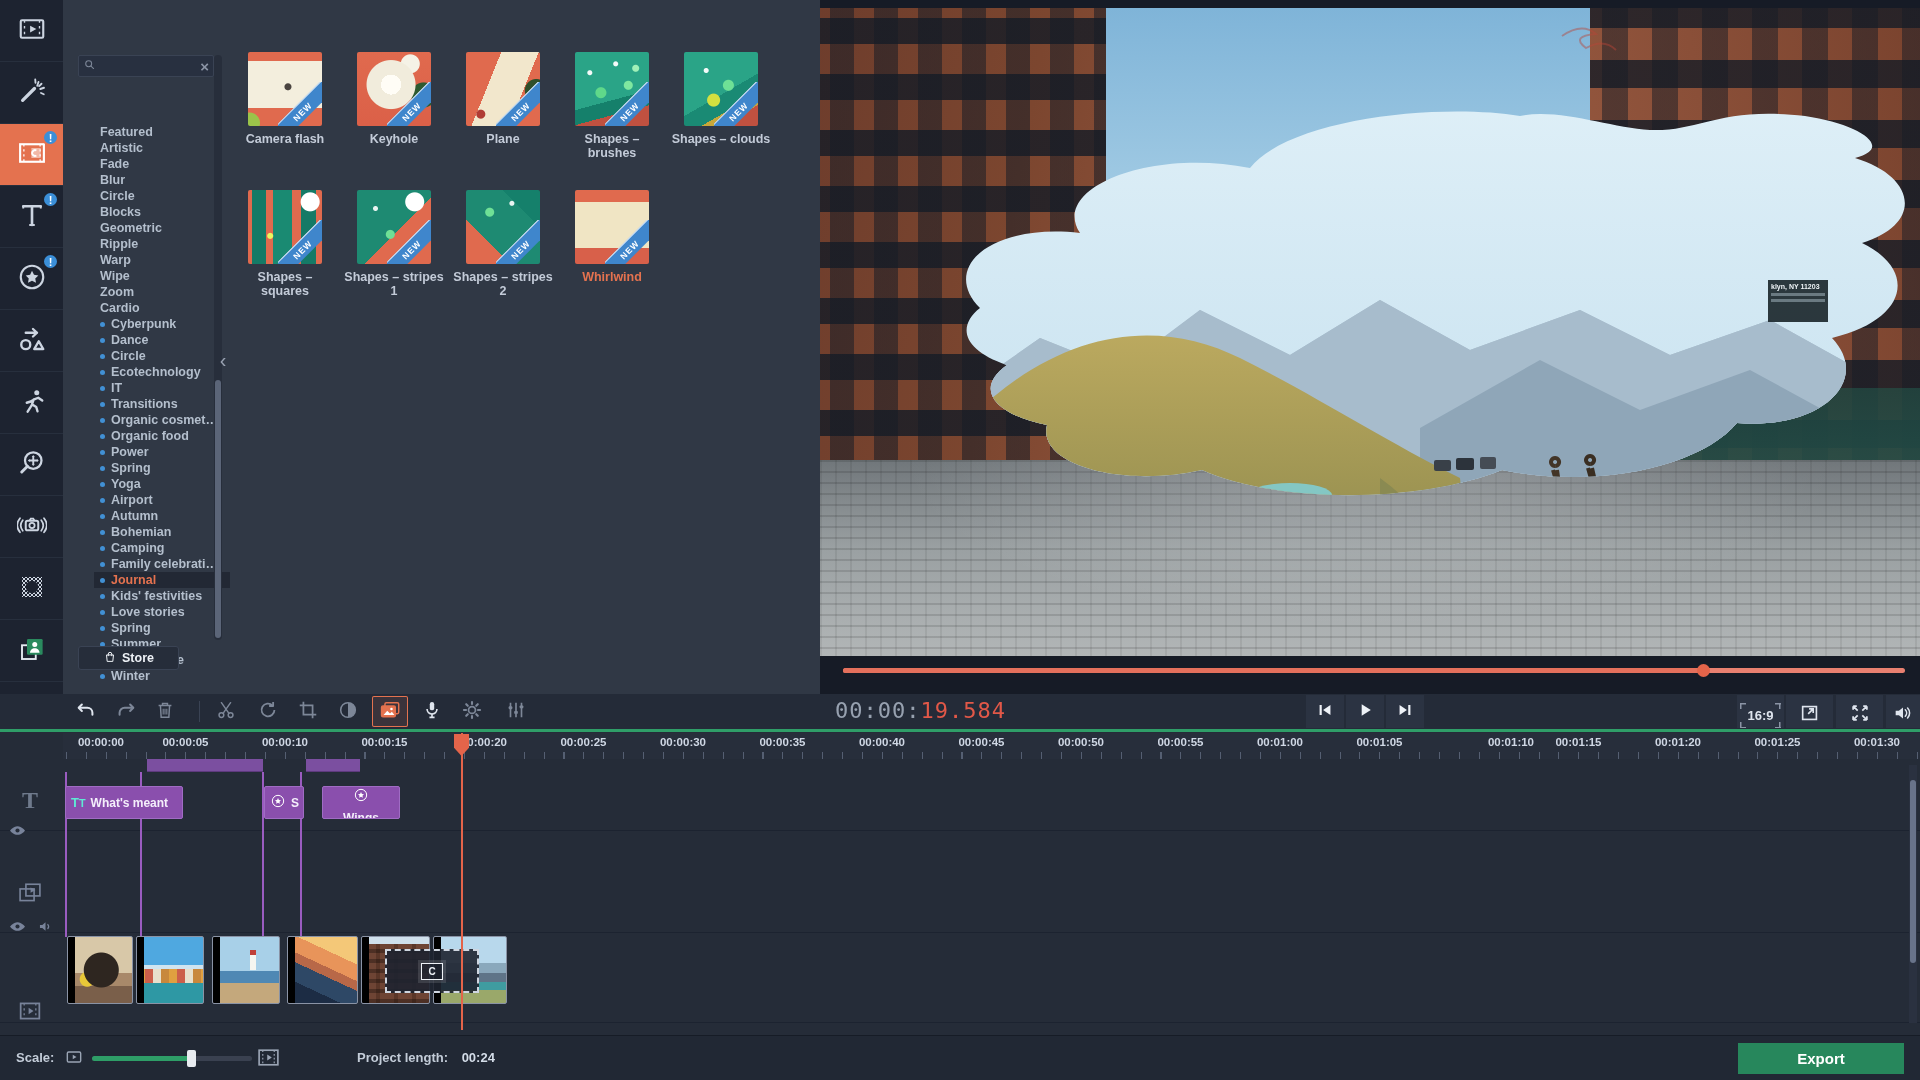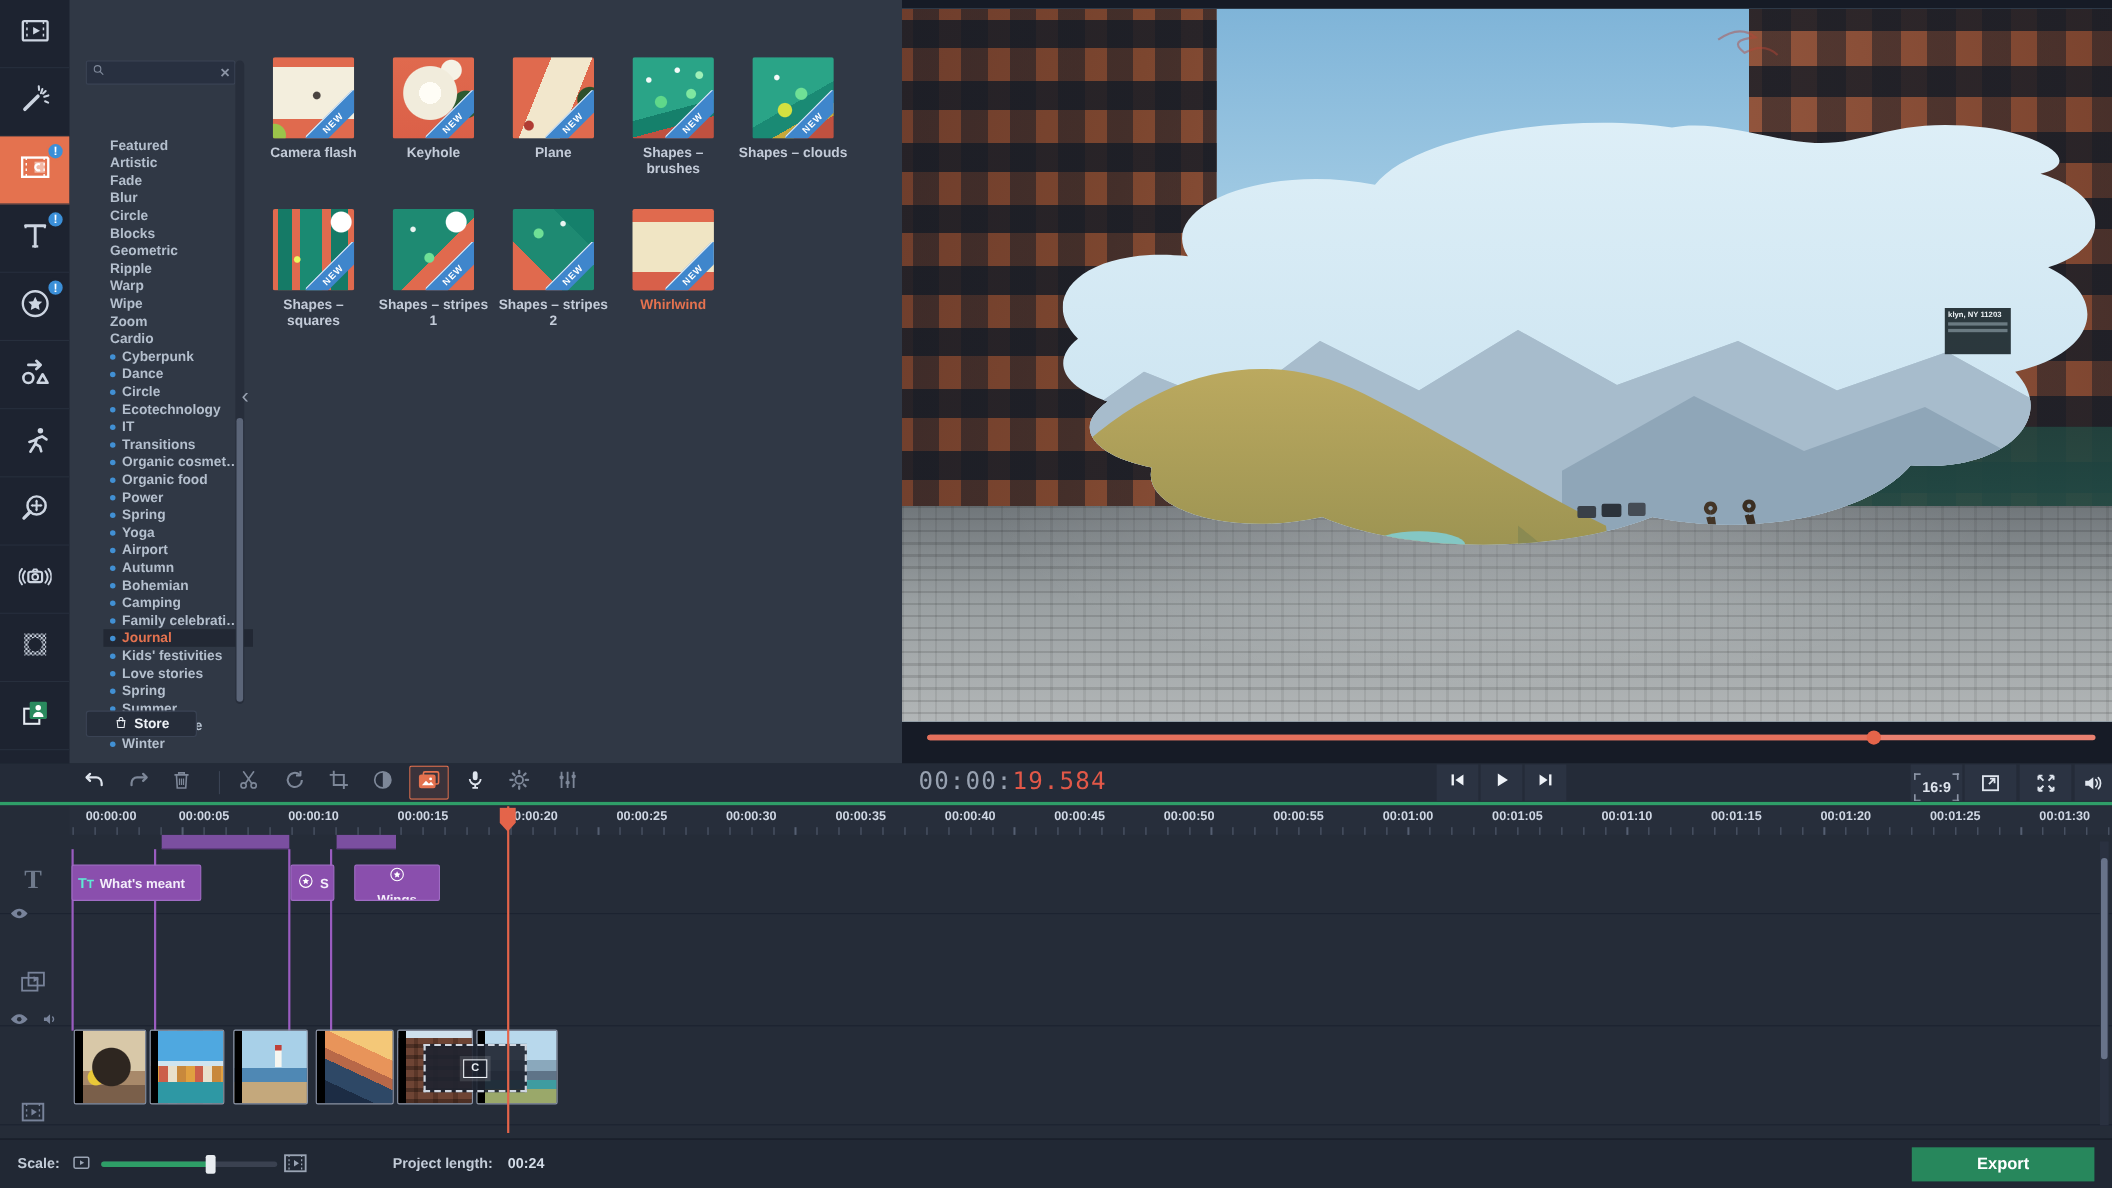--- a/index.html
+++ b/index.html
@@ -631,21 +631,21 @@
         <span class="rlabel" style="left: 421px;">00:00:20</span>
         <span class="rlabel" style="left: 520.5px;">00:00:25</span>
         <span class="rlabel" style="left: 620px;">00:00:30</span>
         <span class="rlabel" style="left: 719.5px;">00:00:35</span>
         <span class="rlabel" style="left: 819px;">00:00:40</span>
         <span class="rlabel" style="left: 918.5px;">00:00:45</span>
         <span class="rlabel" style="left: 1018px;">00:00:50</span>
         <span class="rlabel" style="left: 1117.5px;">00:00:55</span>
         <span class="rlabel" style="left: 1217px;">00:01:00</span>
         <span class="rlabel" style="left: 1316.5px;">00:01:05</span>
-        <span class="rlabel" style="left: 1416px;">00:01:10</span>
+        <span class="rlabel" style="left: 1448px;">00:01:10</span>
         <span class="rlabel" style="left: 1515.5px;">00:01:15</span>
         <span class="rlabel" style="left: 1615px;">00:01:20</span>
         <span class="rlabel" style="left: 1714.5px;">00:01:25</span>
         <span class="rlabel" style="left: 1814px;">00:01:30</span>
       </div>
     <div class="tsep" style="top:98px"></div>
     <div class="tsep" style="top:200px"></div>
     <div class="tsep" style="top:290px"></div>
     <div class="hdr-col">
       <div class="hicon t-glyph" style="left:22px; top:28px;">T</div>

